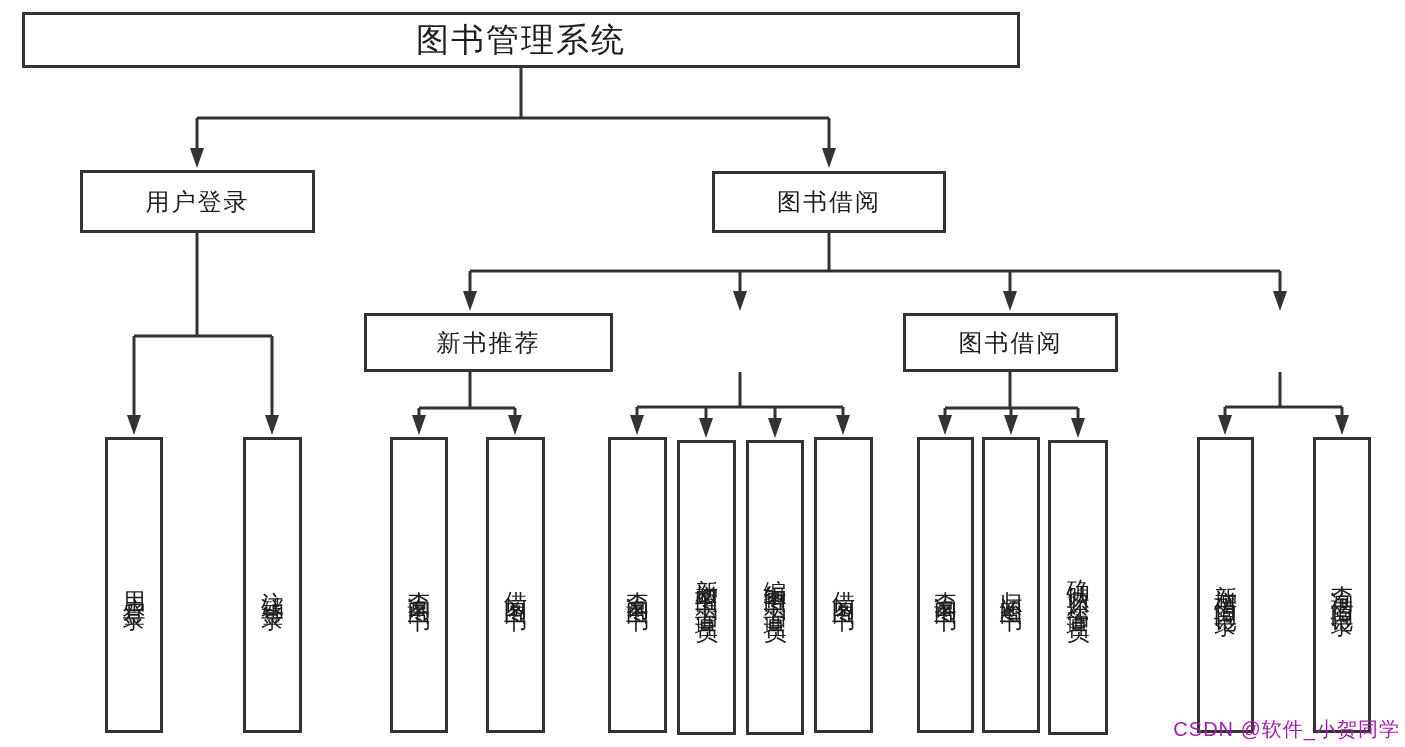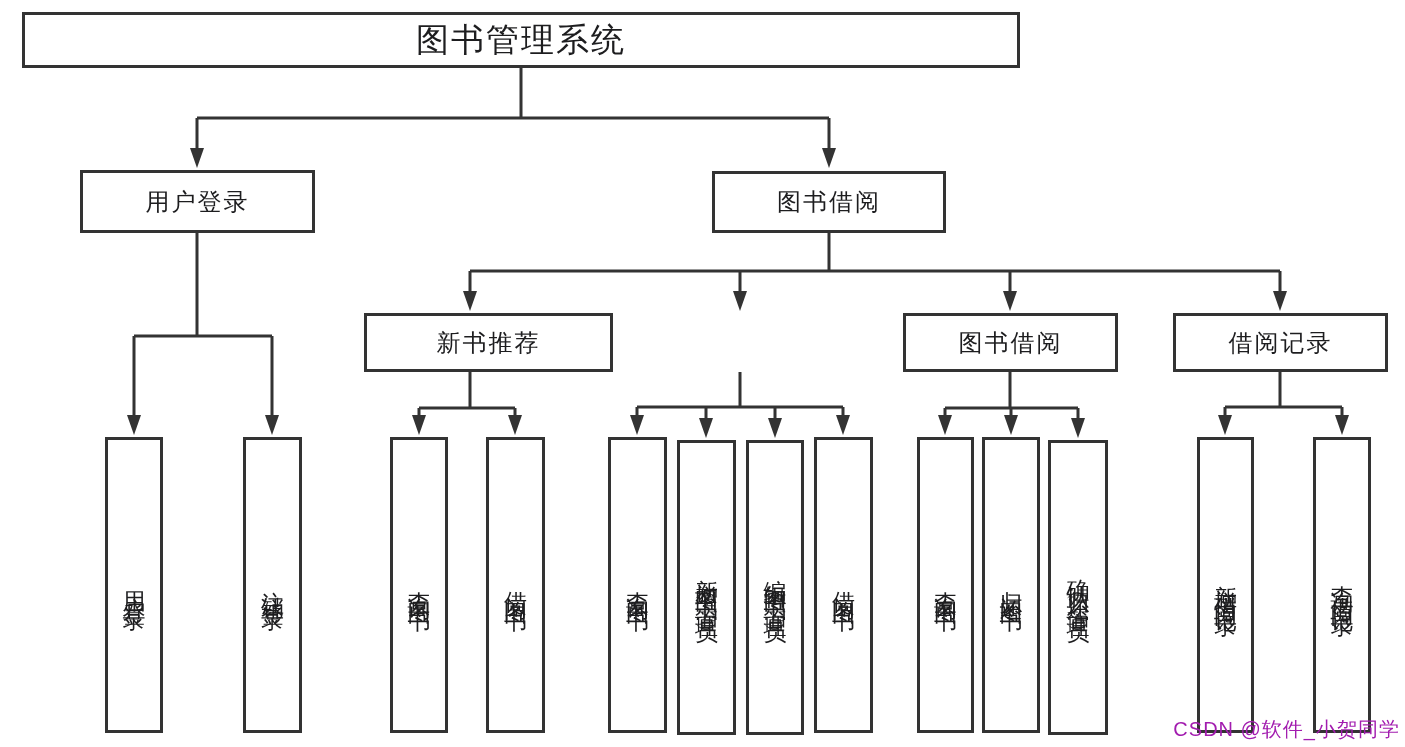--- a/index.html
+++ b/index.html
@@ -104,23 +104,20 @@
   <div class="node" style="left:712px;top:171px;width:234px;height:62px">
     <span class="h-label">图书借阅</span>
   </div>
 
   <div class="node" style="left:364px;top:313px;width:249px;height:59px">
     <span class="h-label">新书推荐</span>
   </div>
   <div class="node" style="left:903px;top:313px;width:215px;height:59px">
     <span class="h-label">图书借阅</span>
   </div>
-  <div class="node" style="left:1173px;top:313px;width:215px;height:59px">
-    <span class="h-label">借阅记录</span>
-  </div>
 
   <div class="node" style="left:105px;top:437px;width:58px;height:296px">
     <span class="v-label">用户登录</span>
   </div>
   <div class="node" style="left:243px;top:437px;width:59px;height:296px">
     <span class="v-label">注销登录</span>
   </div>
 
   <div class="node" style="left:390px;top:437px;width:58px;height:296px">
     <span class="v-label">查询图书</span>

